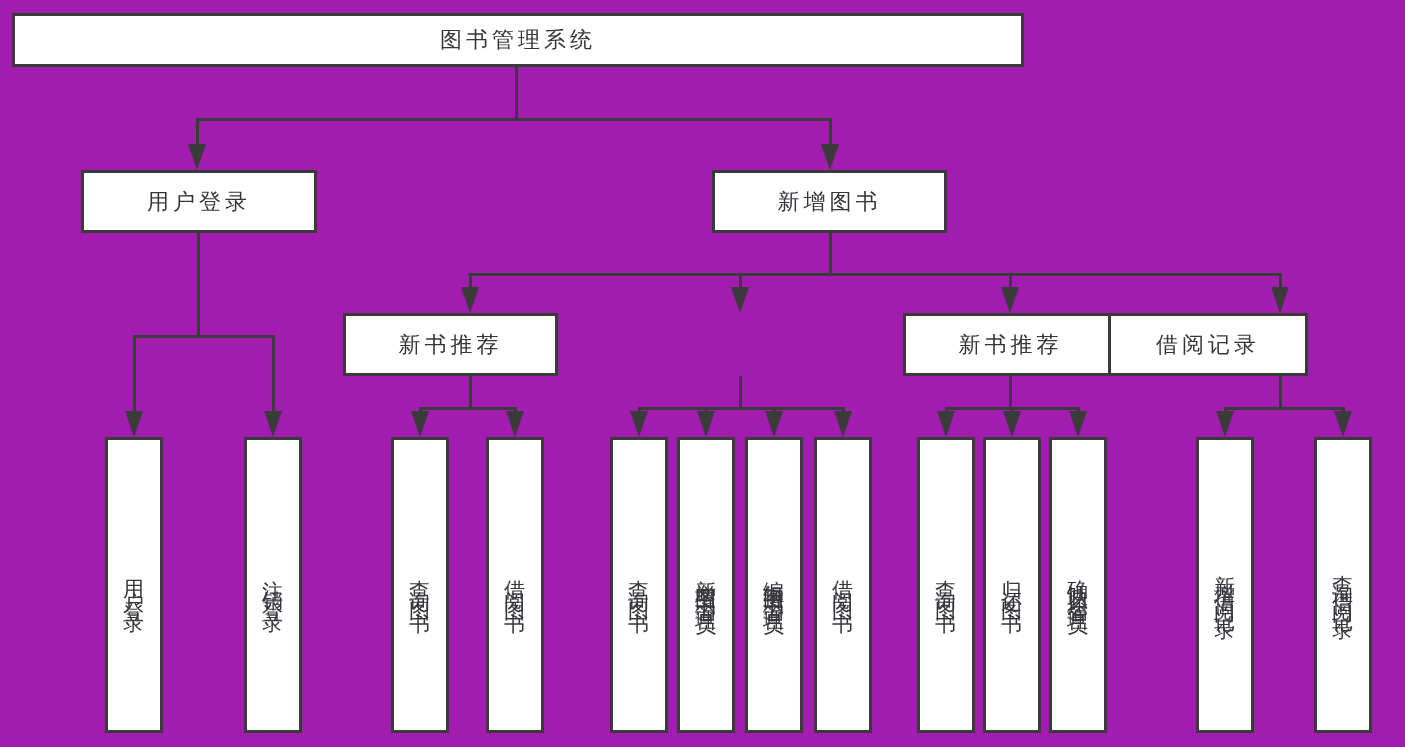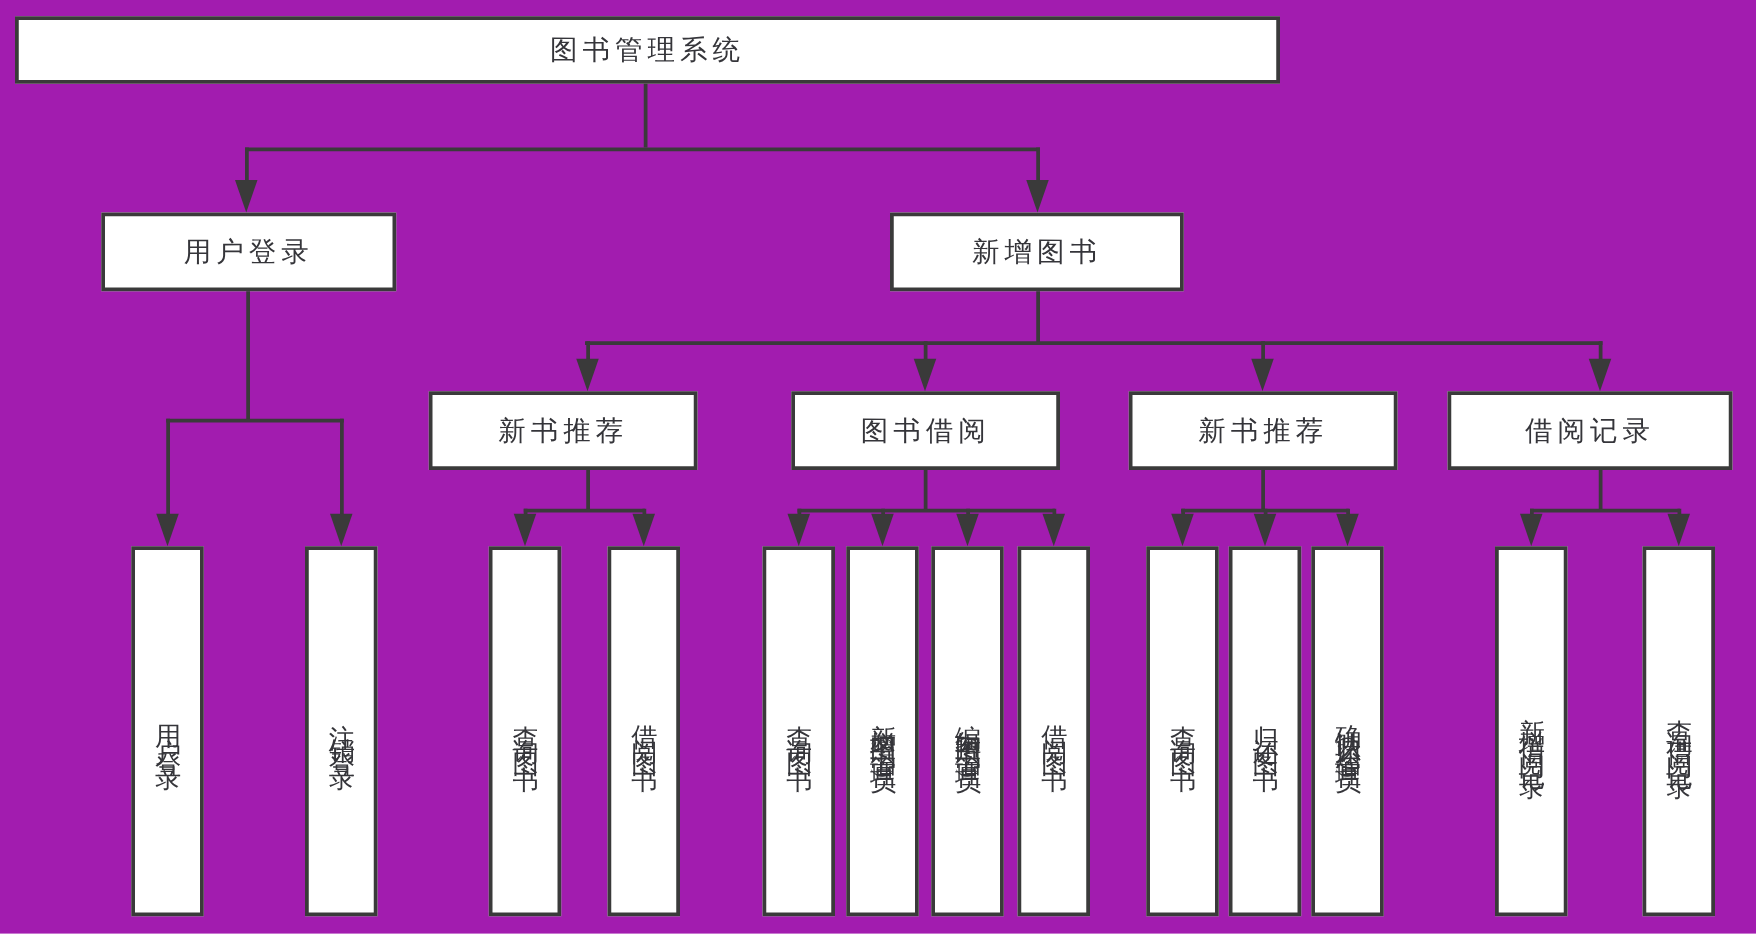--- a/index.html
+++ b/index.html
@@ -50,27 +50,24 @@
   <div class="box" style="left:81px;top:170px;width:236px;height:63px">
     <span>用户登录</span>
   </div>
   <div class="box" style="left:712px;top:170px;width:235px;height:63px">
     <span>新增图书</span>
   </div>
 
   <div class="box" style="left:343px;top:313px;width:215px;height:63px">
     <span>新书推荐</span>
   </div>
-  <div class="box" style="left:633px;top:313px;width:215px;height:63px">
-    <span>图书借阅</span>
-  </div>
   <div class="box" style="left:903px;top:313px;width:215px;height:63px">
     <span>新书推荐</span>
   </div>
-  <div class="box" style="left:1158px;top:313px;width:228px;height:63px">
+  <div class="box" style="left:1108px;top:313px;width:200px;height:63px">
     <span>借阅记录</span>
   </div>
 
   <div class="leafbox" style="left:105px">
     <span class="vtext len4">用户登录</span>
   </div>
   <div class="leafbox" style="left:244px">
     <span class="vtext len4">注销登录</span>
   </div>
 

